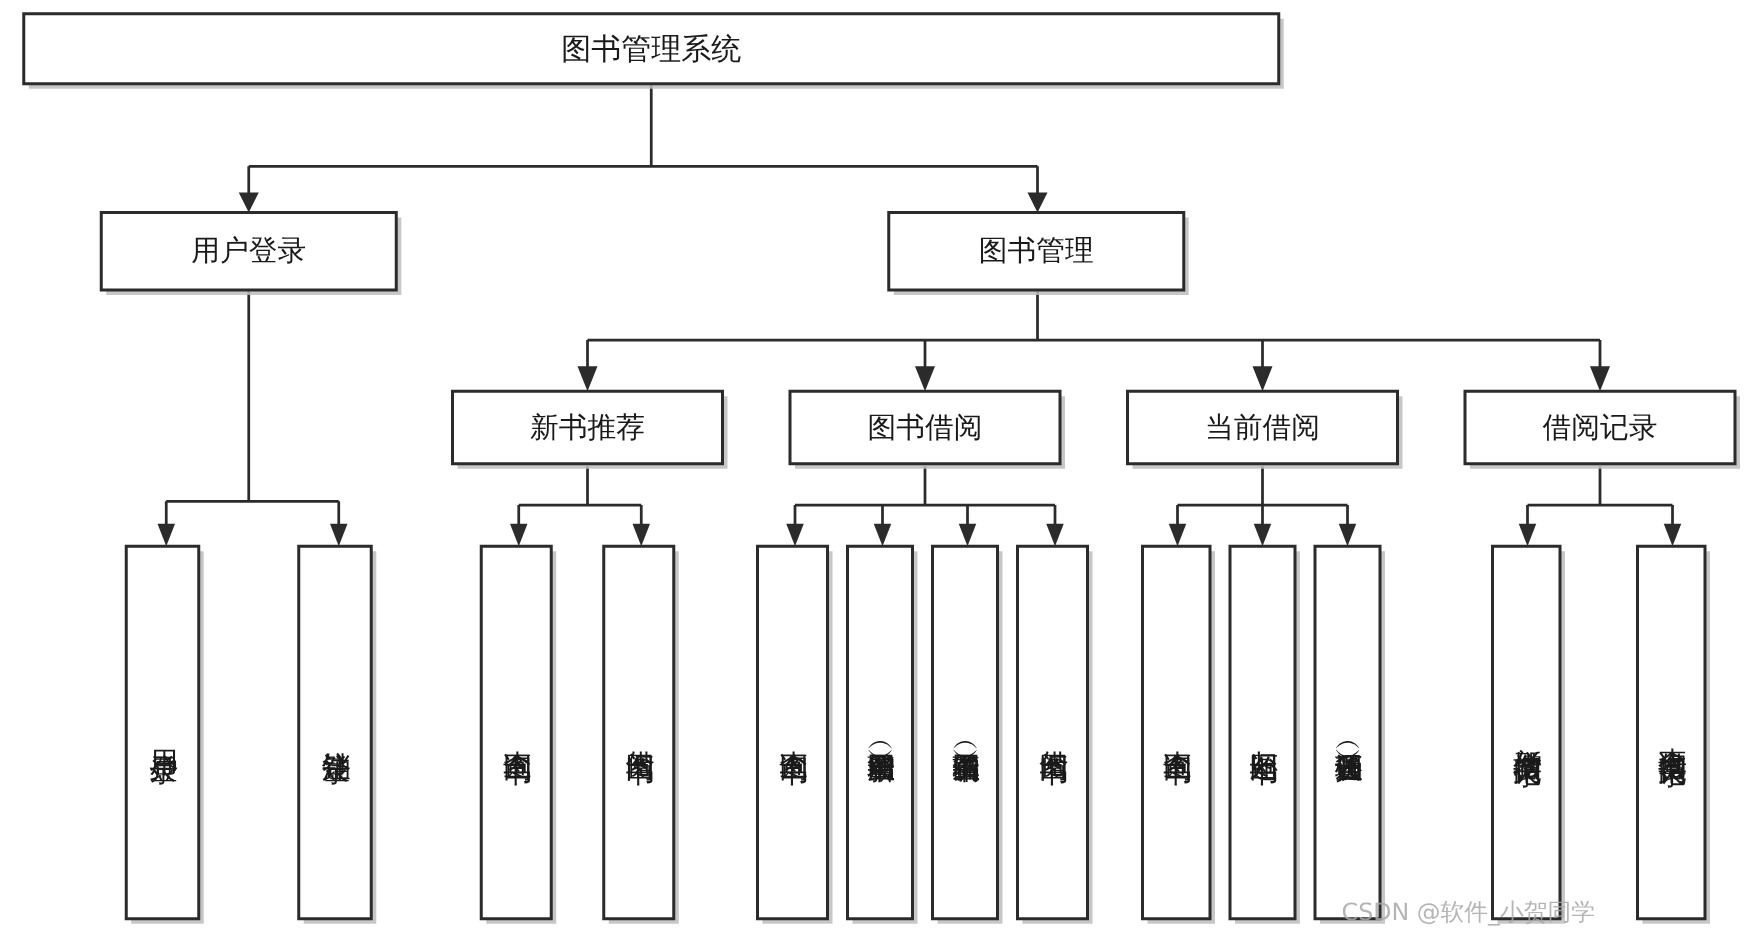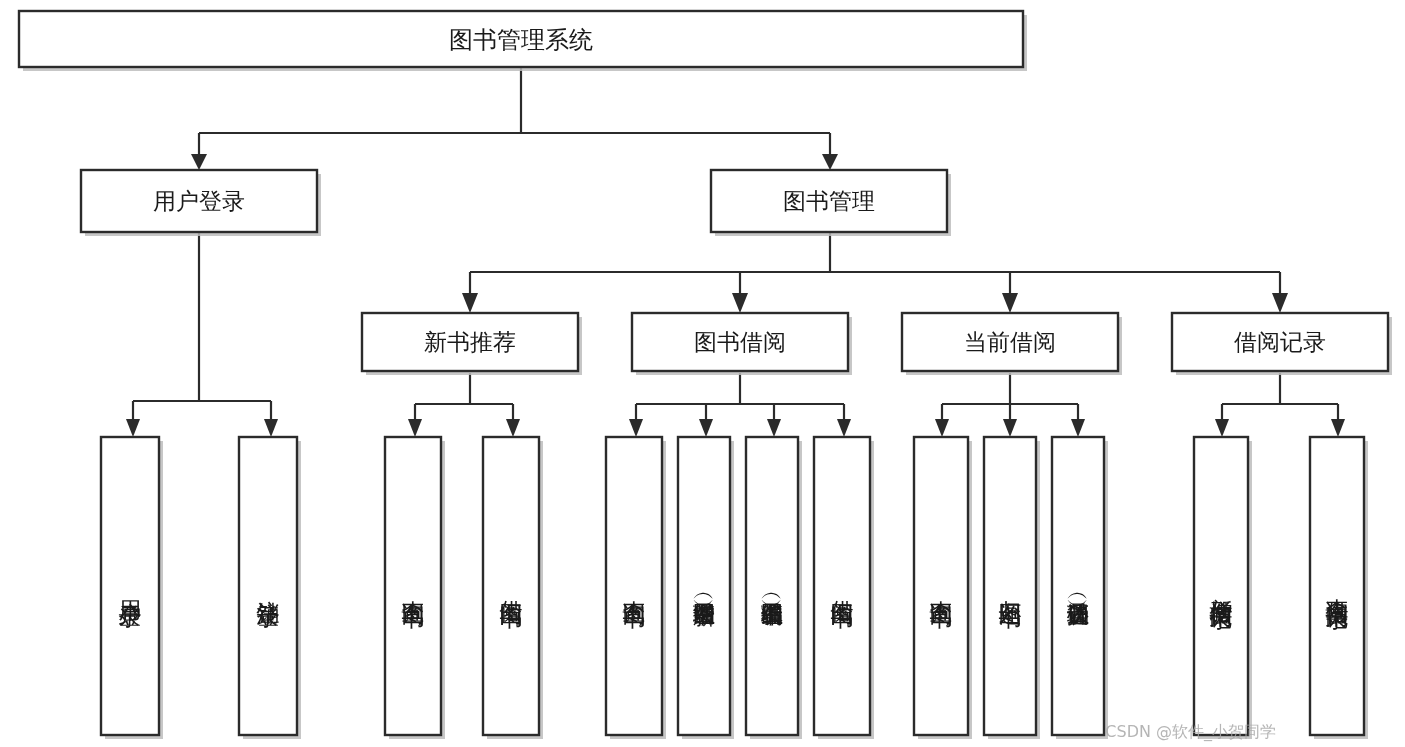--- a/index.html
+++ b/index.html
@@ -72,21 +72,21 @@
     color: #1a1a1a;
     letter-spacing: 2px;
     pointer-events: none;
     text-align: center;
   }
   #watermark {
     position: absolute;
     right: 8px;
     bottom: 4px;
     font-family: "DejaVu Sans", "Liberation Sans", sans-serif;
-    font-size: 16px;
+    font-size: 19px;
     color: #a9a9a9;
     opacity: 0.85;
     white-space: nowrap;
   }
 </style>
 </head>
 <body>
 
 <div id="diagram-root">
 

